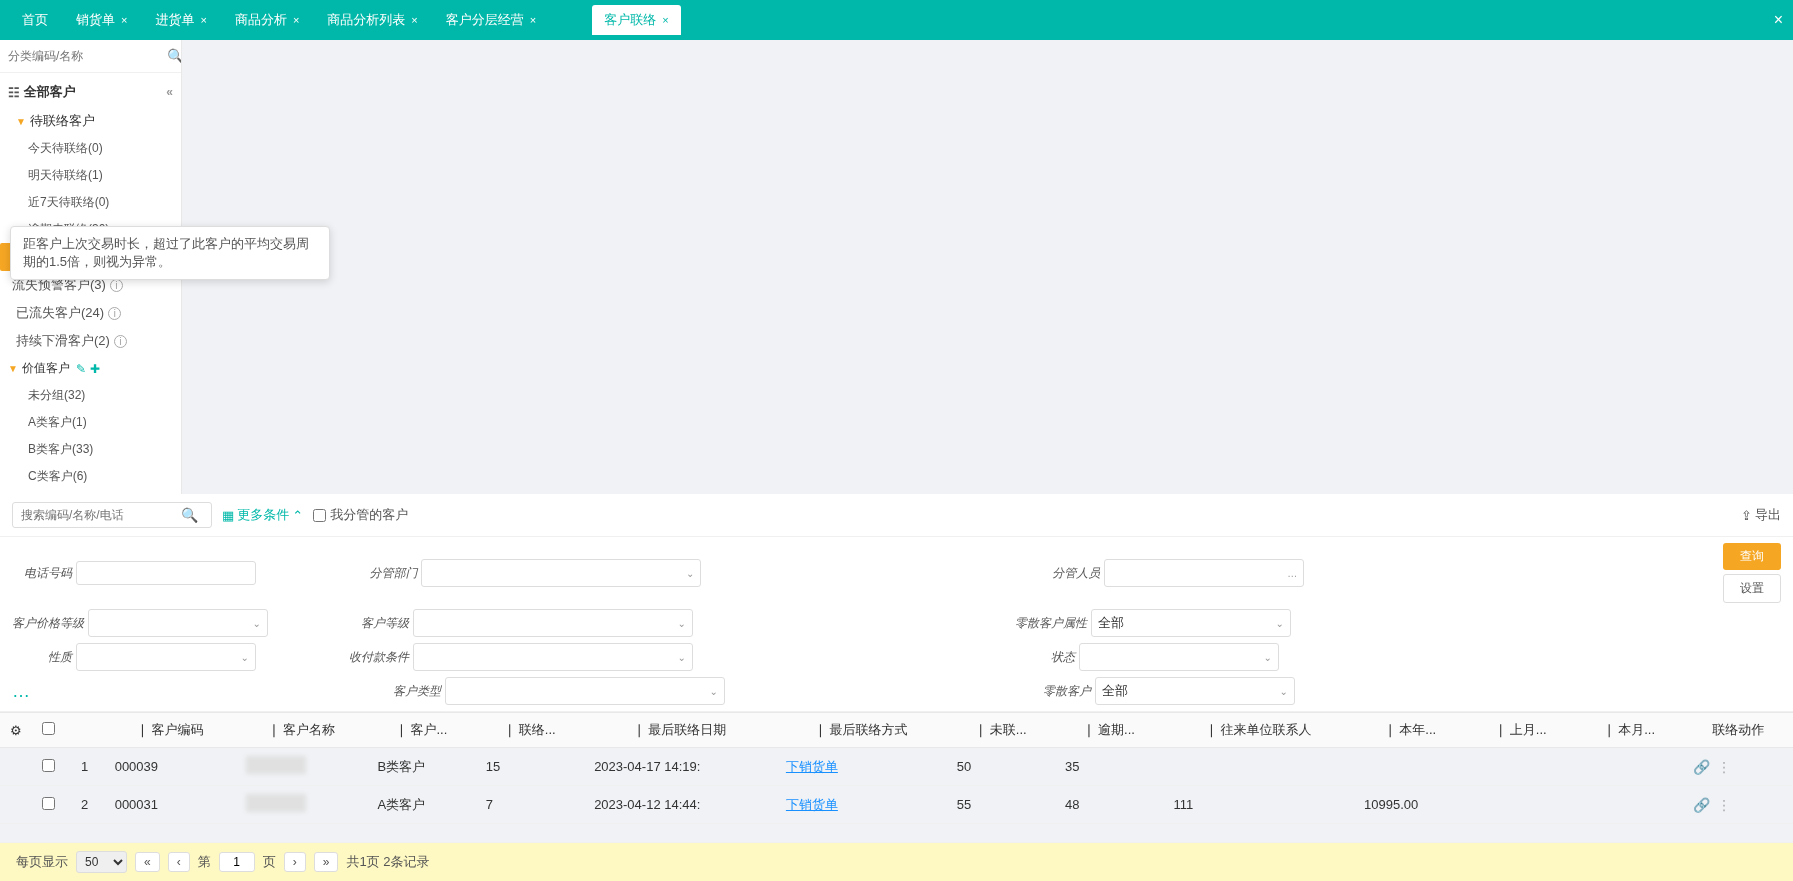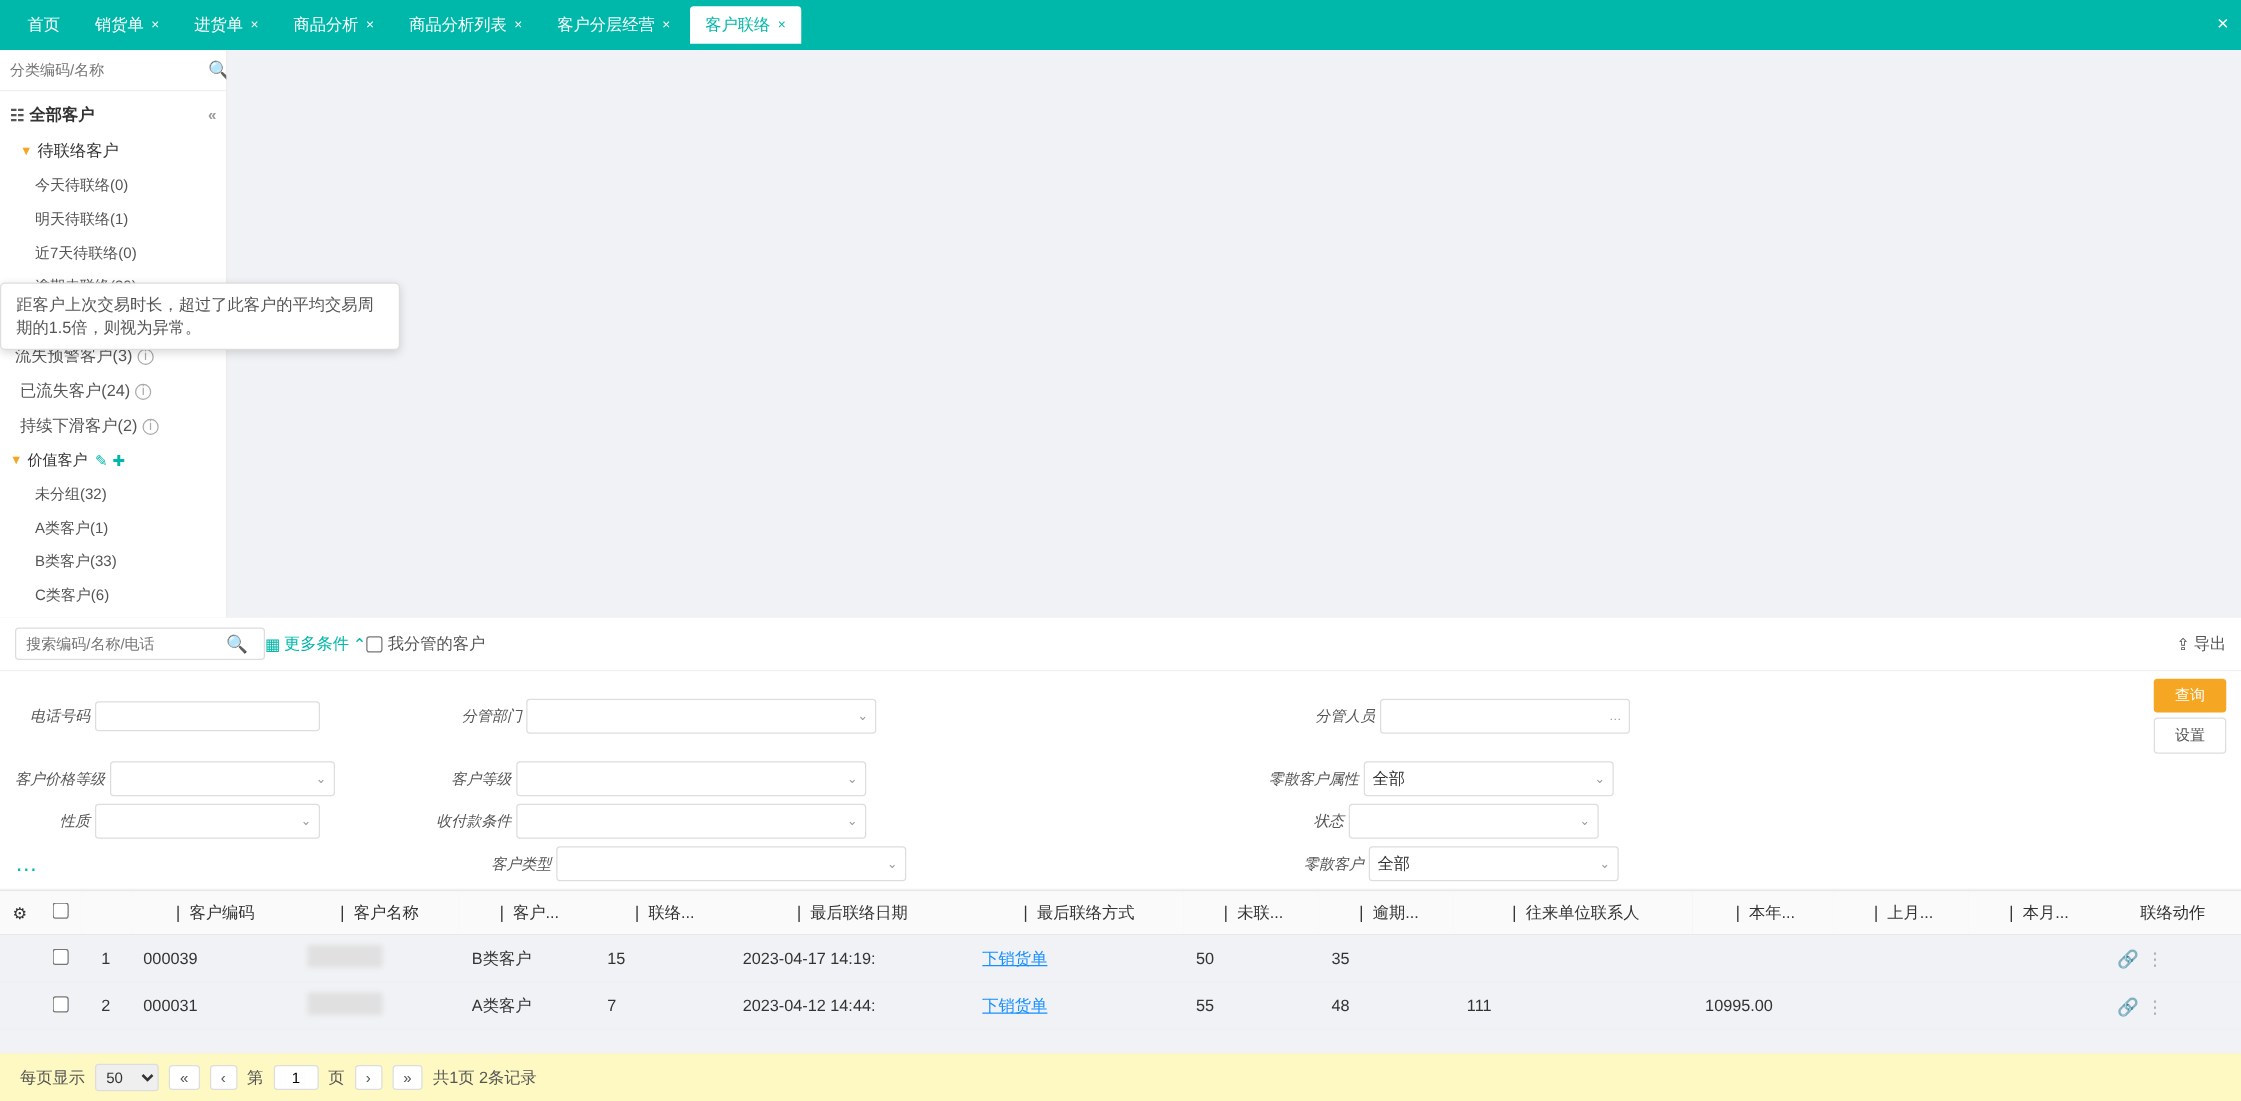--- a/index.html
+++ b/index.html
@@ -18,21 +18,21 @@
       color: #fff;
       padding: 6px 12px;
       cursor: pointer;
       border-radius: 3px 3px 0 0;
       font-size: 13px;
       white-space: nowrap;
       display: flex;
       align-items: center;
       gap: 4px;
     }
-    .nav-tab.active { background: #fff; color: #00b8a9; }
+    .nav-tab.active { background: #fff; color: #00b8a9; margin-left: 40px; }
     .nav-tab .close-x { font-size: 11px; color: inherit; margin-left: 2px; }
     .nav-close-btn {
       margin-left: auto;
       color: #fff;
       cursor: pointer;
       font-size: 16px;
     }
 
     
     .main-layout {
@@ -108,20 +108,21 @@
       flex-direction: column;
       overflow: hidden;
     }
 
     
     .search-bar {
       background: #fff;
       padding: 8px 12px;
       display: flex;
       align-items: center;
+      gap: 10px;
       border-bottom: 1px solid #f0f0f0;
     }
     .search-input-wrap {
       display: flex;
       align-items: center;
       border: 1px solid #ddd;
       border-radius: 3px;
       padding: 4px 8px;
       min-width: 200px;
     }
@@ -250,21 +251,21 @@
     .col-checkbox { width: 30px; text-align: center; }
     .col-num { width: 40px; text-align: center; }
     .link-text { color: #1890ff; text-decoration: underline; cursor: pointer; }
     .action-icons { display: flex; gap: 6px; align-items: center; }
     .action-icon { color: #aaa; cursor: pointer; font-size: 14px; }
 
     
     .tooltip-box {
       position: absolute;
       top: 226px;
-      left: 0;
+      left: 10px;
       background: #fff;
       border: 1px solid #ddd;
       border-radius: 4px;
       padding: 8px 12px;
       font-size: 12px;
       color: #555;
       z-index: 100;
       box-shadow: 0 2px 8px rgba(0,0,0,0.15);
       max-width: 320px;
     }

